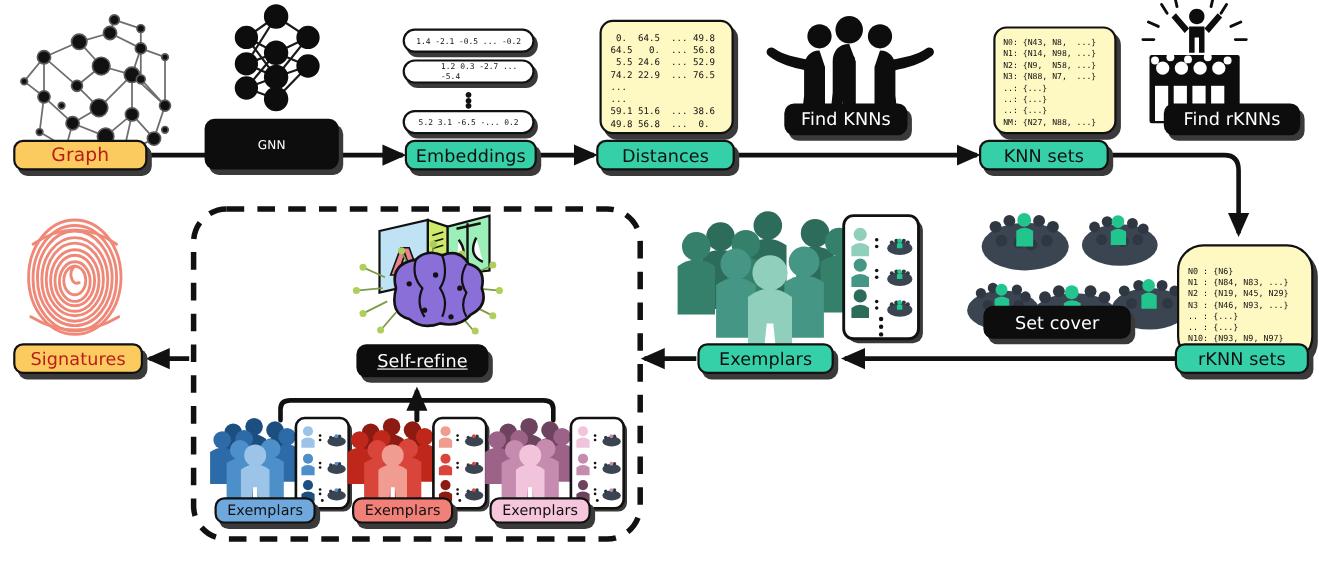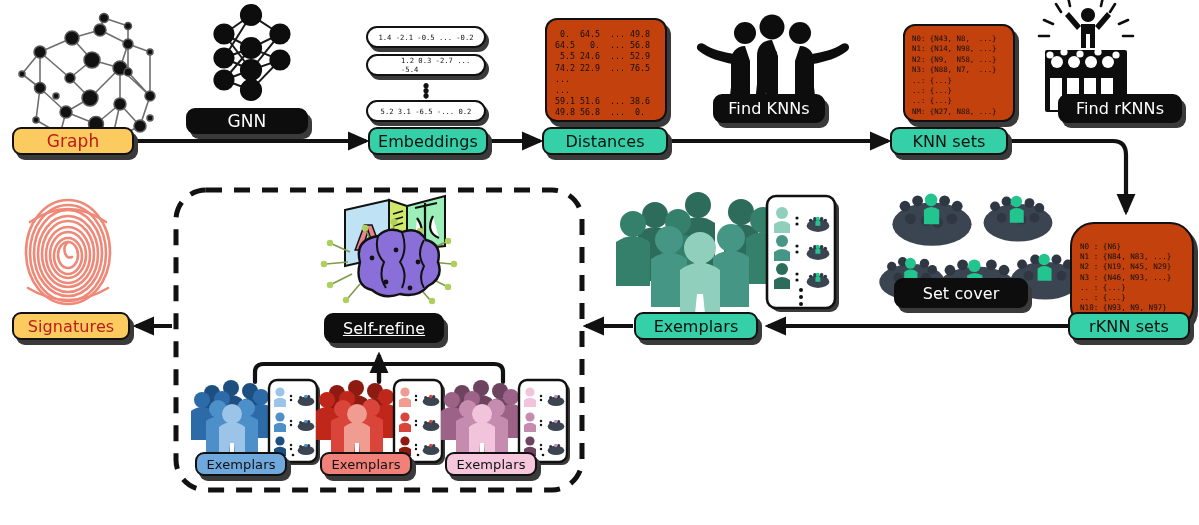--- a/index.html
+++ b/index.html
@@ -13,21 +13,21 @@
         font-weight:500;letter-spacing:.1px;white-space:nowrap;
         box-shadow:4px 5px 0 #3a3a3a;z-index:6;}
   .pill.teal{background:#35CFA8;color:#101010;}
   .pill.yellow{background:#FCCB5F;color:#b91c1c;}
   .pill.black{background:#0d0d0d;color:#ffffff;border-color:#0d0d0d;}
   .pill.blue{background:#6FA8DC;color:#101010;}
   .pill.red{background:#F08078;color:#101010;}
   .pill.pink{background:#F5C6DC;color:#101010;}
 
   
-  .card{position:absolute;box-sizing:border-box;background:#c2410c;
+  .card{position:absolute;box-sizing:border-box;background:#fef9c3;
         border:2.5px solid #111;border-radius:12px;box-shadow:4px 5px 0 #3a3a3a;
         font-family:"DejaVu Sans Mono",monospace;color:#111;z-index:5;}
   .card pre{margin:0;white-space:pre;}
 
   .rowcard{position:absolute;box-sizing:border-box;background:#fff;
            border:2.5px solid #111;border-radius:11px;box-shadow:3px 4px 0 #3a3a3a;
            font-family:"DejaVu Sans Mono",monospace;font-size:7.2px;color:#111;
            display:flex;align-items:center;justify-content:center;z-index:5;}
 
   .vdots{position:absolute;font-family:"DejaVu Sans",sans-serif;font-weight:900;
@@ -650,21 +650,21 @@
 N1 : {N84, N83, ...}
 N2 : {N19, N45, N29}
 N3 : {N46, N93, ...}
 .. : {...}
 .. : {...}
 N10: {N93, N9, N97}</pre>
   </div>
 
   <div class="pill yellow" style="left:12px;top:127px;width:122px;height:28px;font-size:17px;">Graph</div>
 
-  <div class="pill black" style="left:186px;top:108px;width:122px;height:26px;font-size:17px;">GNN</div>
+  <div class="pill black" style="left:186px;top:108px;width:122px;height:46px;font-size:11px;">GNN</div>
 
   <div class="pill teal" style="left:368px;top:127px;width:120px;height:28px;font-size:16px;">Embeddings</div>
 
   <div class="pill teal" style="left:542px;top:127px;width:126px;height:28px;font-size:16px;">Distances</div>
 
   <div class="pill black" style="left:713px;top:94px;width:112px;height:29px;font-size:16px;">Find KNNs</div>
 
   <div class="pill black" style="left:1058px;top:94px;width:124px;height:29px;font-size:16px;">Find rKNNs</div>
 
   <div class="pill teal" style="left:890px;top:127px;width:118px;height:28px;font-size:16px;">KNN sets</div>

